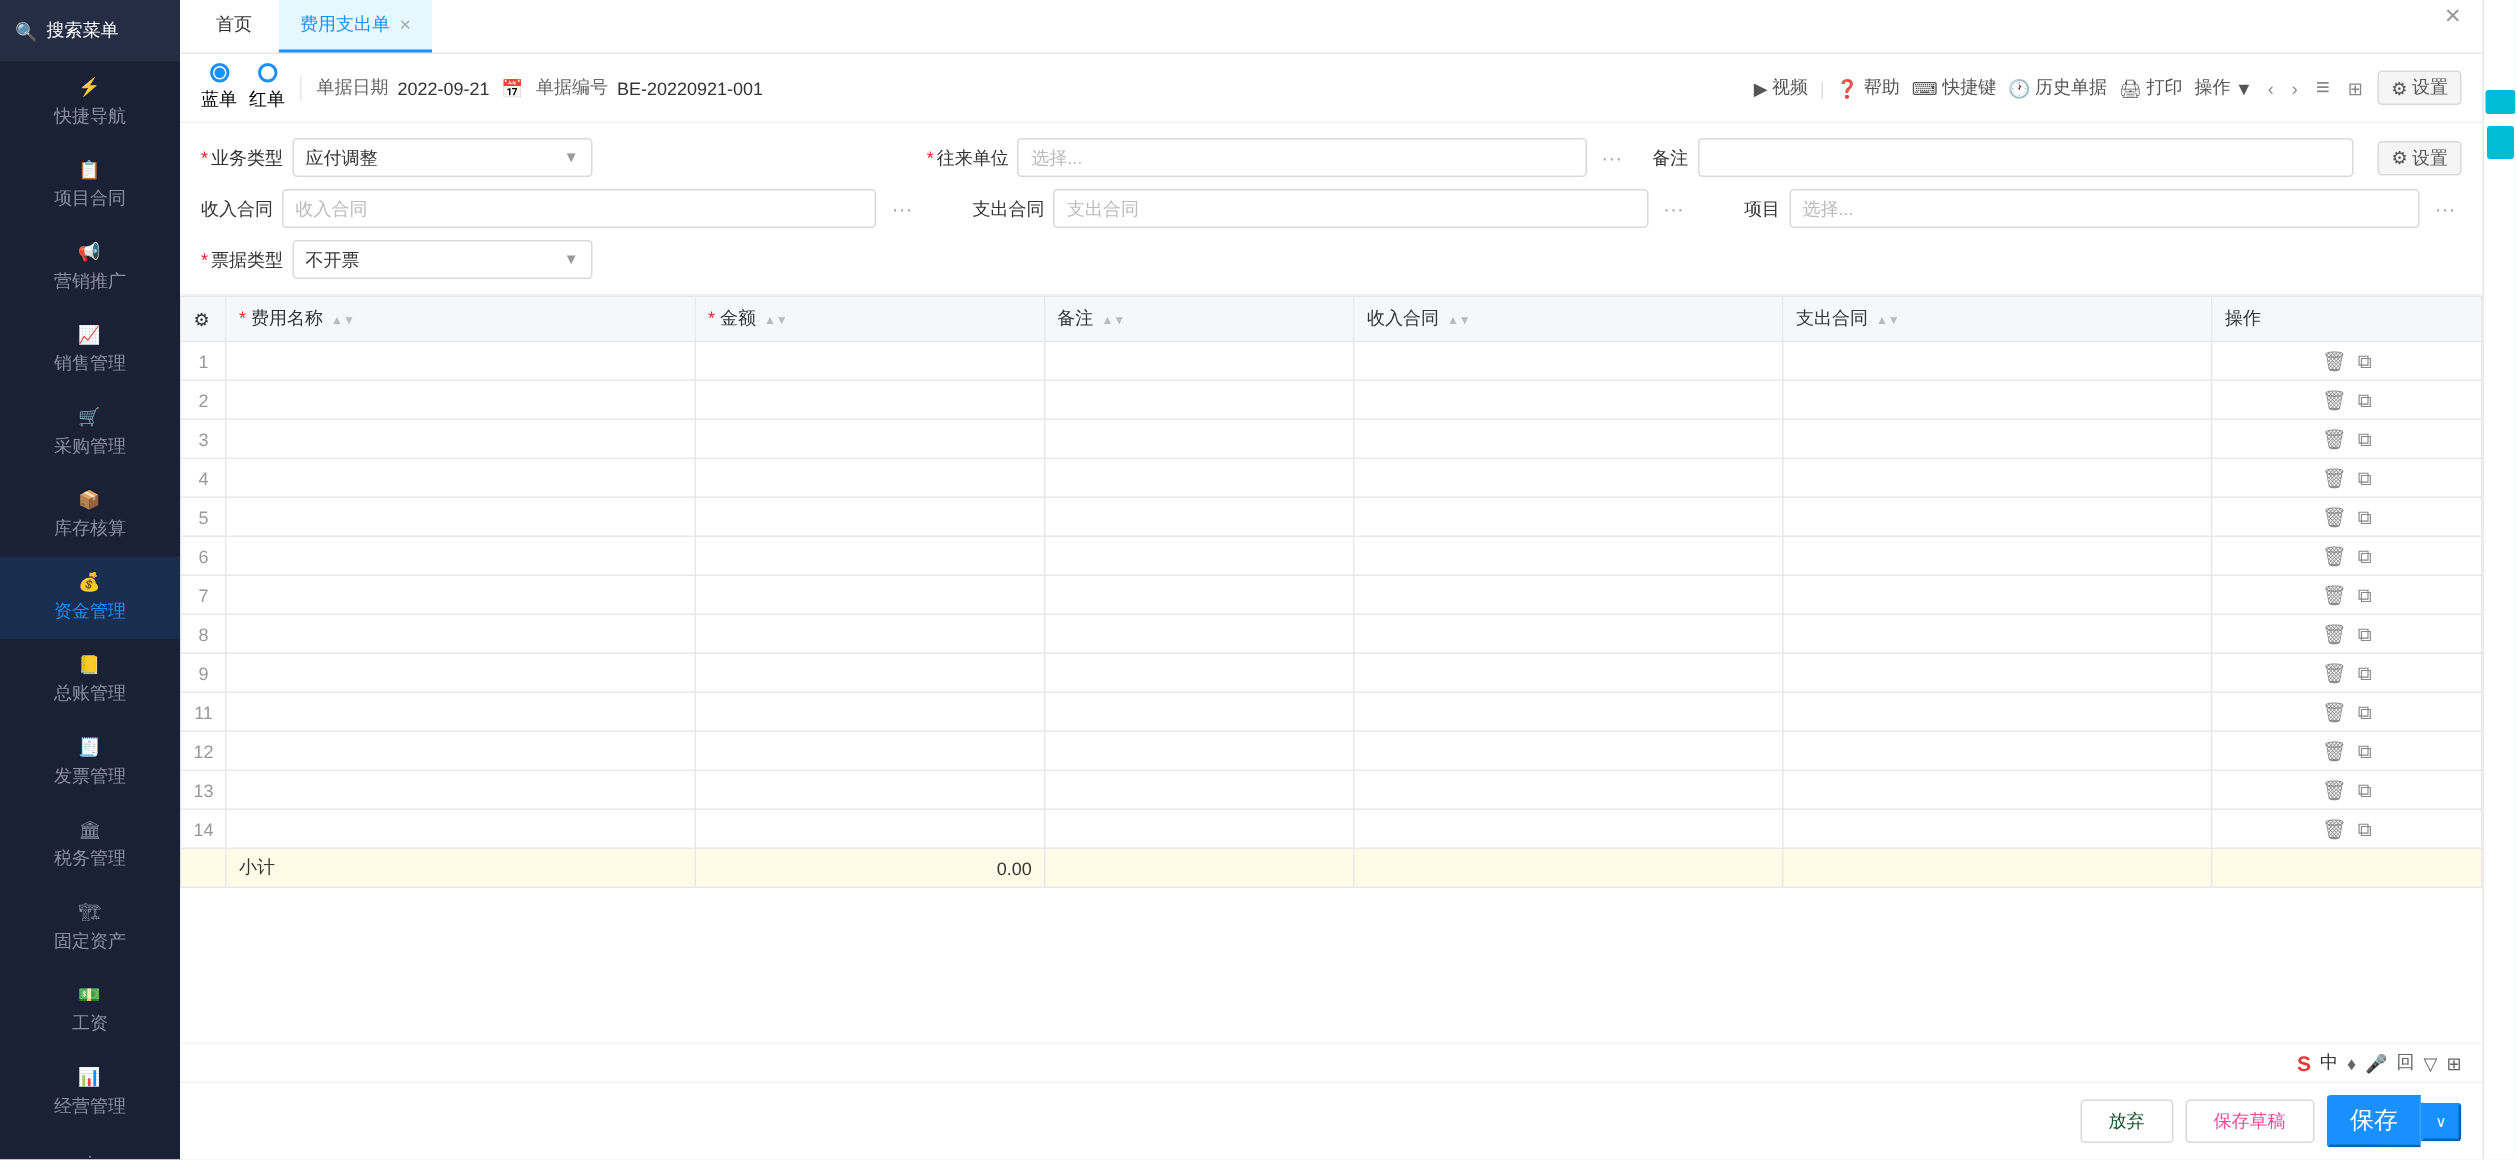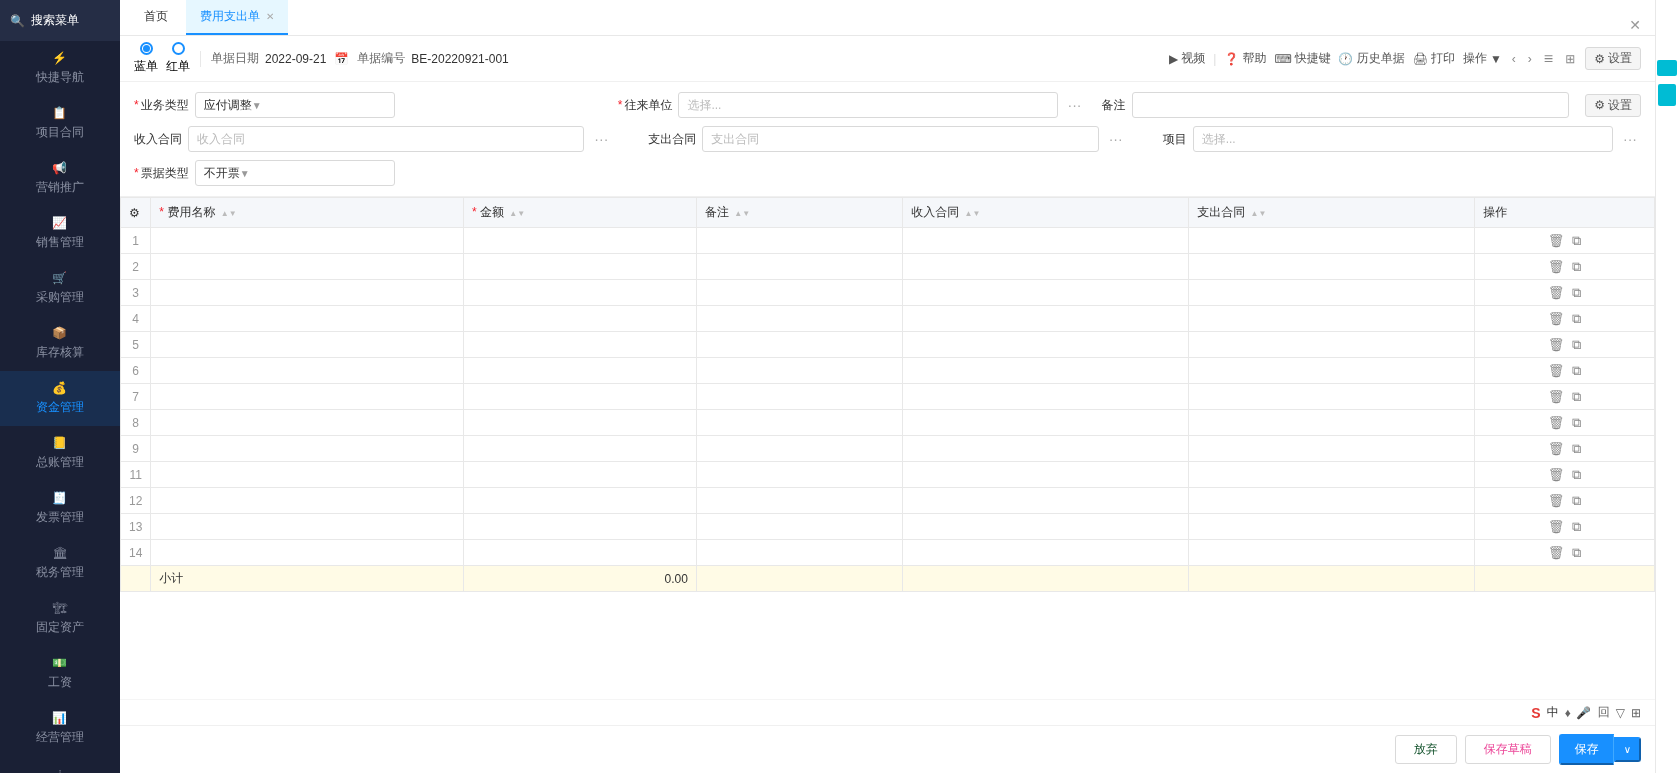--- a/index.html
+++ b/index.html
@@ -43,21 +43,21 @@
       flex-direction: column;
       background: #f0f2f5;
       height: 773px;
       overflow: hidden;
     }
 
     
     .tab-bar {
       background: #fff;
       display: flex;
-      align-items: flex-end;
+      align-items: flex-start;
       padding: 0 10px;
       border-bottom: 1px solid #e8e8e8;
       height: 36px;
       gap: 4px;
     }
     .tab {
       padding: 0 14px;
       height: 100%;
       display: flex;
       align-items: center;
@@ -162,21 +162,21 @@
       margin-right: 2px;
     }
     .field-input {
       flex: 1;
       border: 1px solid #d9d9d9;
       border-radius: 3px;
       height: 26px;
       padding: 0 8px;
       font-size: 12px;
       color: #333;
-      display: flex; align-items: center; justify-content: flex-start;
+      display: flex; align-items: center; justify-content: space-between;
       cursor: pointer;
       background: #fff;
       min-width: 120px;
     }
     .field-input.with-arrow { position: relative; }
     .field-input .arrow { color: #999; font-size: 10px; }
     .field-dots { color: #aaa; font-size: 14px; cursor: pointer; padding: 0 4px; }
 
     
     .table-container {
@@ -231,21 +231,21 @@
       border-radius: 3px;
       border: 1px solid #d9d9d9;
       cursor: pointer;
       font-size: 12px;
     }
     .btn-default { background: #fff; color: #14532d; }
     .btn-secondary { background: #fff; color: #ec4899; border-color: #d9d9d9; }
     .btn-split {
       display: flex; align-items: center;
     }
-    .btn-primary-main { background: #1890ff; color: #fff; border-color: #1890ff; border-right: 1px solid #40a9ff; padding: 5px 14px; cursor: pointer; border-radius: 3px 0 0 3px; font-size: 12px; }
+    .btn-primary-main { background: #1890ff; color: #fff; border-color: #1890ff; border-right: 1px solid #40a9ff; padding: 5px 14px; cursor: pointer; border-radius: 3px 0 0 3px; font-size: 16px; }
     .btn-primary-arrow { background: #1890ff; color: #fff; border-color: #1890ff; padding: 5px 8px; cursor: pointer; border-radius: 0 3px 3px 0; font-size: 10px; }
 
     
     .branding-row {
       display: flex;
       align-items: center;
       justify-content: flex-end;
       padding: 4px 14px;
       background: #fff;
       border-top: 1px solid #f5f5f5;

